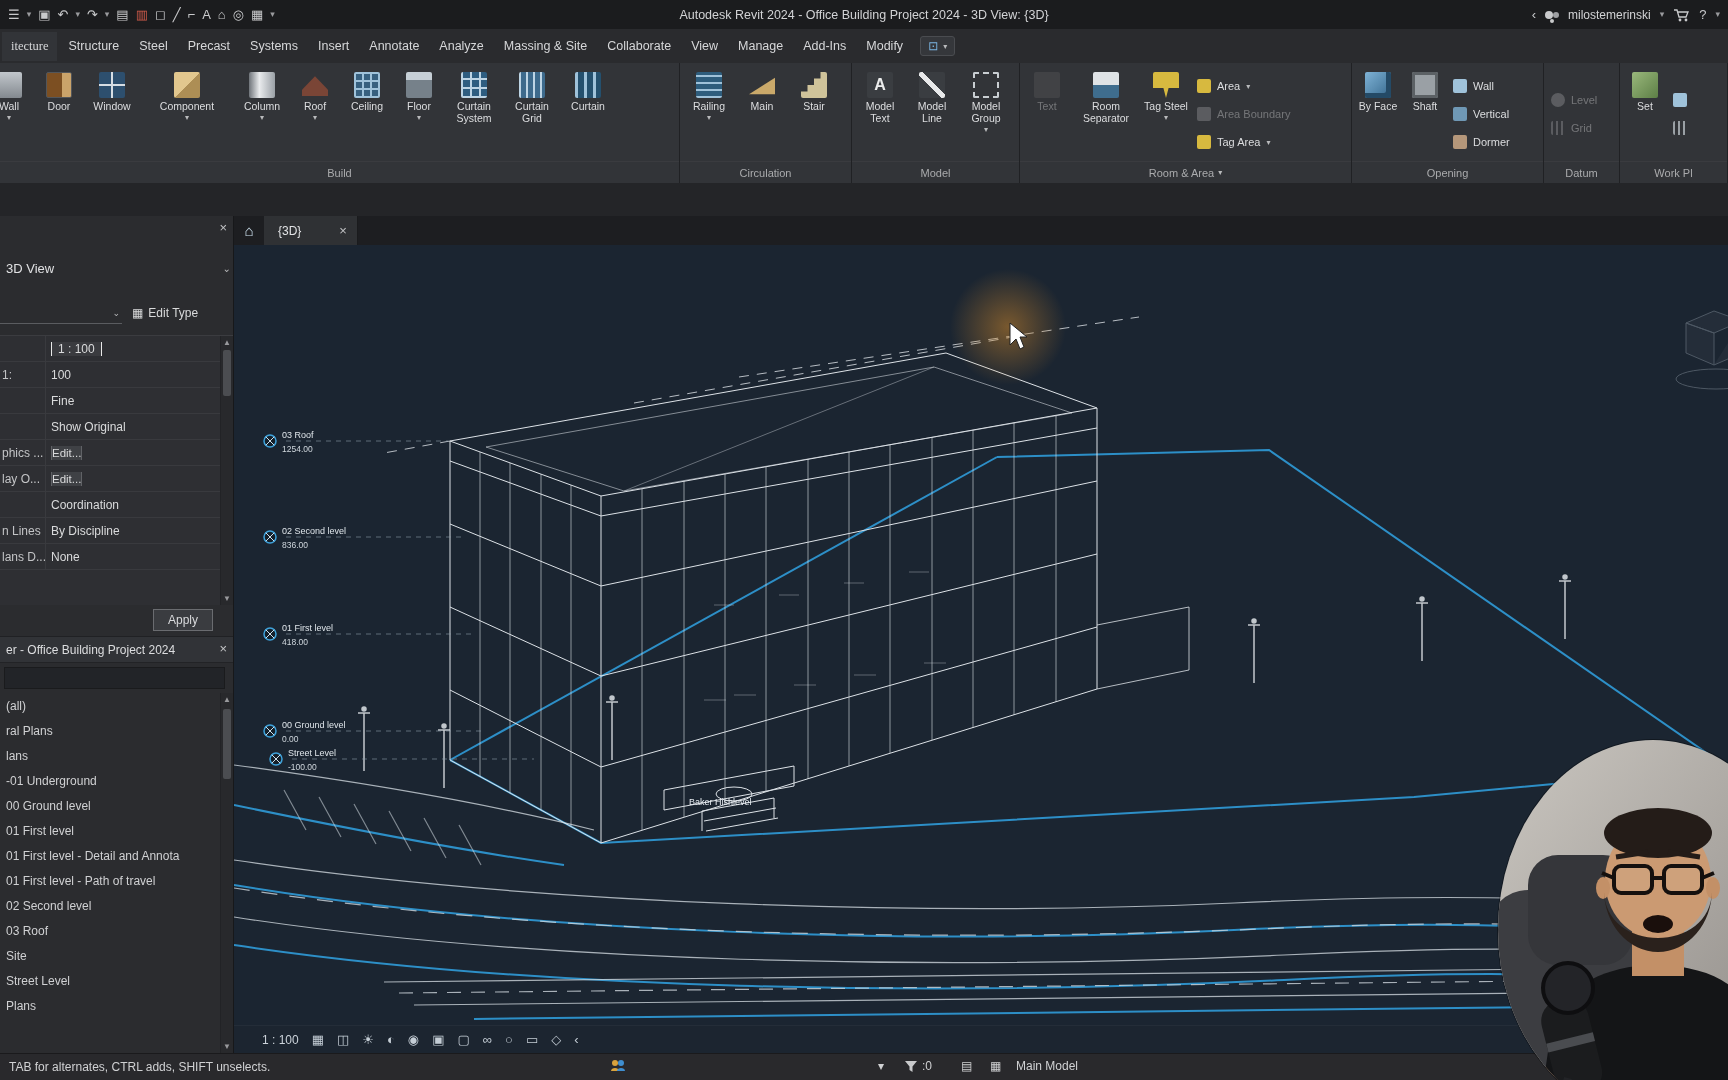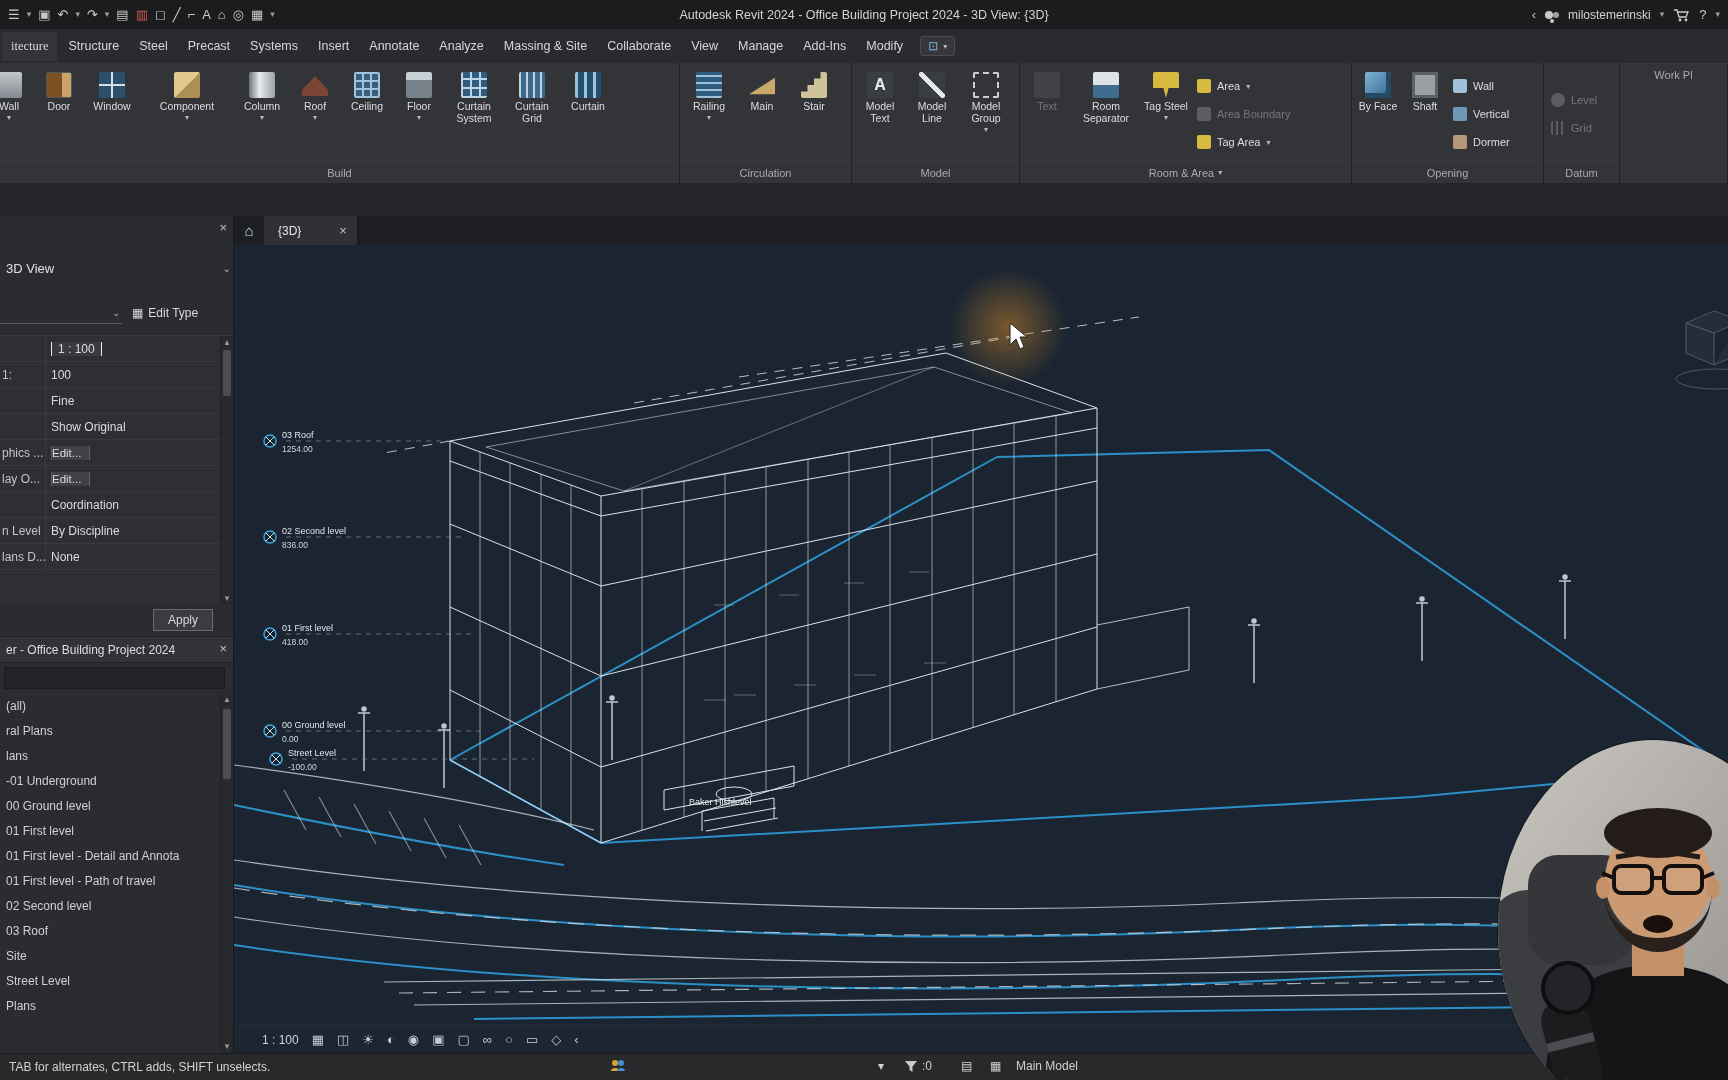--- a/index.html
+++ b/index.html
@@ -95,21 +95,21 @@
   .type-combo { width:122px; height:22px; border-bottom:1px solid #5a5c60; position:relative; }
   .type-combo .caret { position:absolute; right:2px; top:6px; font-size:9px; }
   .edit-type { display:flex; align-items:center; gap:5px; font-size:12px; color:#d9dadb; }
   .ptable { height:270px; position:relative; border-top:1px solid #3b3c40; background:#2e2f33; }
   .prow { height:26px; display:flex; align-items:center; border-bottom:1px solid #393a3e; font-size:12px; }
   .plab { width:46px; padding-left:2px; color:#c3c4c6; overflow:hidden; white-space:nowrap; flex:none;
     border-right:1px solid #393a3e; height:100%; display:flex; align-items:center; }
   .pval { padding-left:5px; color:#dadbdc; white-space:nowrap; overflow:hidden; flex:1; }
   .vbox { border:1px solid #e9e9e9; background:#3a3b3f; padding:1px 6px 2px 6px; width:130px; }
   .editbtn { width:118px; text-align:center; border:1px solid #606266; background:#3f4145;
-    font-size:11.5px; padding:1px 8px 2px 0; color:#dadbdc; }
+    font-size:11.5px; padding:1px 0 2px 0; color:#dadbdc; }
   .sb { position:absolute; right:0; width:13px; background:#28292c; border-left:1px solid #222326; }
   .sb .ar { height:13px; text-align:center; font-size:8px; color:#98999c; line-height:13px; }
   .sb .th { position:absolute; left:2px; right:2px; background:#4b4d51; border-radius:2px; }
   .apply-row { height:32px; position:relative; border-bottom:1px solid #202124; }
   .applybtn { position:absolute; right:20px; top:4px; width:60px; height:22px; background:#3a3c40;
     border:1px solid #6a6c70; color:#d8d9db; font-size:12px; text-align:center; line-height:20px; }
   .b-head { height:26px; background:#313337; display:flex; align-items:center; padding:0 6px;
     font-size:12px; color:#dcdddf; position:relative; border-bottom:1px solid #222326; }
   .b-head .xbtn { top:5px; }
   .b-search { height:30px; padding:4px 8px 4px 4px; }
@@ -375,20 +375,34 @@
           <div class="srow dis">
             <span class="si si-grid"></span>
             <span>Grid</span>
           </div>
         </div>
       </div>
       <div class="plabel">Datum</div>
     </div>
 
     <div class="panel" style="flex:1">
+      <div class="tools">
+        <div class="tool" style="width:44px">
+          <span class="ti ti-set"></span>
+          <span>Set</span>
+        </div>
+        <div class="scol">
+          <div class="srow">
+              <span class="si si-wall"></span>
+            </div>
+          <div class="srow">
+              <span class="si si-grid"></span>
+            </div>
+        </div>
+      </div>
       <div class="plabel">Work Pl</div>
     </div>
   </div>
 
   <div class="main">
 
     <div class="leftcol">
       <div class="props-head">
         <span class="xbtn">×</span>
       </div>
@@ -428,21 +442,21 @@
         </div>
         <div class="prow">
           <span class="plab">lay O...</span>
           <span class="pval"><span class="editbtn">Edit...</span></span>
         </div>
         <div class="prow">
           <span class="plab"></span>
           <span class="pval">Coordination</span>
         </div>
         <div class="prow">
-          <span class="plab">n Level</span>
+          <span class="plab">n Lines</span>
           <span class="pval">By Discipline</span>
         </div>
         <div class="prow">
           <span class="plab">lans D...</span>
           <span class="pval">None</span>
         </div>
         <div class="sb" style="top:0;bottom:0">
           <div class="ar">▲</div>
           <div class="th" style="top:14px;height:46px"></div>
           <div class="ar" style="position:absolute;bottom:0;left:0;right:0">▼</div>

